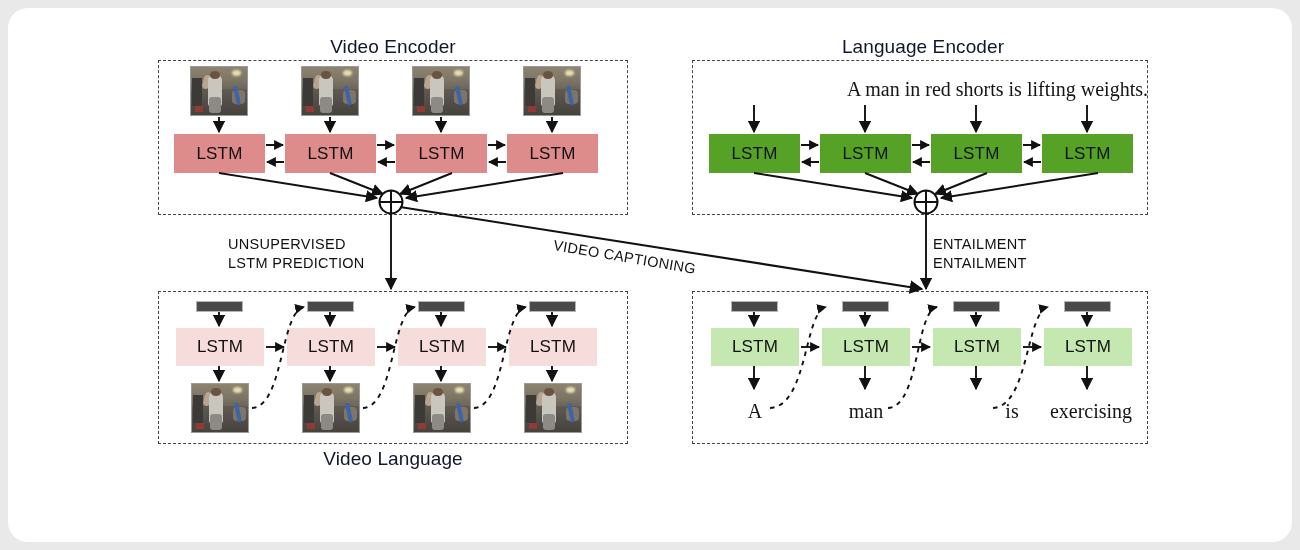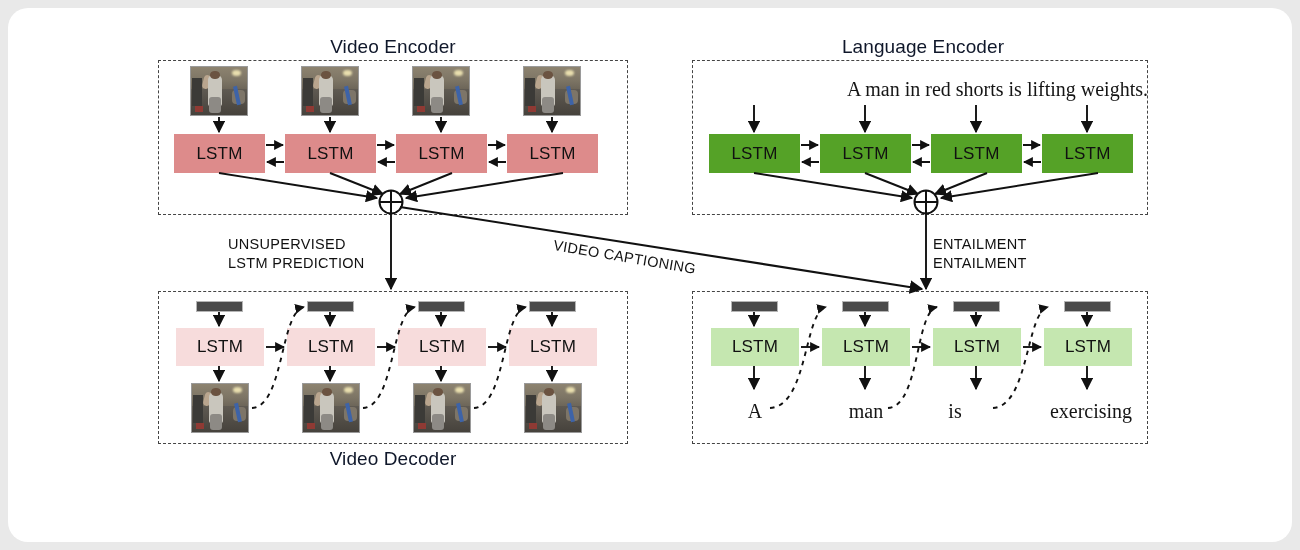--- a/index.html
+++ b/index.html
@@ -115,21 +115,21 @@
   svg.overlay{position:absolute;left:0;top:0;width:1284px;height:534px;pointer-events:none;}
 </style>
 </head>
 <body>
 
 <div id="card">
   <div id="stage">
 
     <div class="module-title" style="left:150px;top:28px;width:470px;">Video Encoder</div>
     <div class="module-title" style="left:690px;top:28px;width:450px;">Language Encoder</div>
-    <div class="module-title" style="left:150px;top:440px;width:470px;">Video Decoder</div>
+    <div class="module-title" style="left:150px;top:440px;width:470px;">Video Language</div>
 
     <div class="module" style="left:150px;top:52px;width:470px;height:155px;"></div>
     <div class="module" style="left:684px;top:52px;width:456px;height:155px;"></div>
     <div class="module" style="left:150px;top:283px;width:470px;height:153px;"></div>
     <div class="module" style="left:684px;top:283px;width:456px;height:153px;"></div>
 
     <div class="thumb" style="left:182px;top:58px;width:58px;height:50px;">
       <i class="tb-wall"></i>
         <i class="tb-light"></i>
         <i class="tb-floor"></i>
@@ -262,21 +262,21 @@
     <div class="gbar" style="left:945px;top:293px;width:47px;height:11px;"></div>
     <div class="gbar" style="left:1056px;top:293px;width:47px;height:11px;"></div>
 
     <div class="lstm dec-l" style="left:703px;top:320px;width:88px;height:38px;">LSTM</div>
     <div class="lstm dec-l" style="left:814px;top:320px;width:88px;height:38px;">LSTM</div>
     <div class="lstm dec-l" style="left:925px;top:320px;width:88px;height:38px;">LSTM</div>
     <div class="lstm dec-l" style="left:1036px;top:320px;width:88px;height:38px;">LSTM</div>
 
     <div class="outword" style="left:707px;top:392px;width:80px;">A</div>
     <div class="outword" style="left:818px;top:392px;width:80px;">man</div>
-    <div class="outword" style="left:907px;top:392px;width:80px;">is</div>
+    <div class="outword" style="left:964px;top:392px;width:80px;">is</div>
     <div class="outword" style="left:1028px;top:392px;width:110px;text-align:center;">exercising</div>
 
     <div class="task-label" style="left:220px;top:227px;">
       <span>UNSUPERVISED</span><br>
       <span>LSTM PREDICTION</span>
     </div>
 
     <div class="task-label rot" style="left:547px;top:228px;">
       <span>VIDEO CAPTIONING</span>
     </div>

